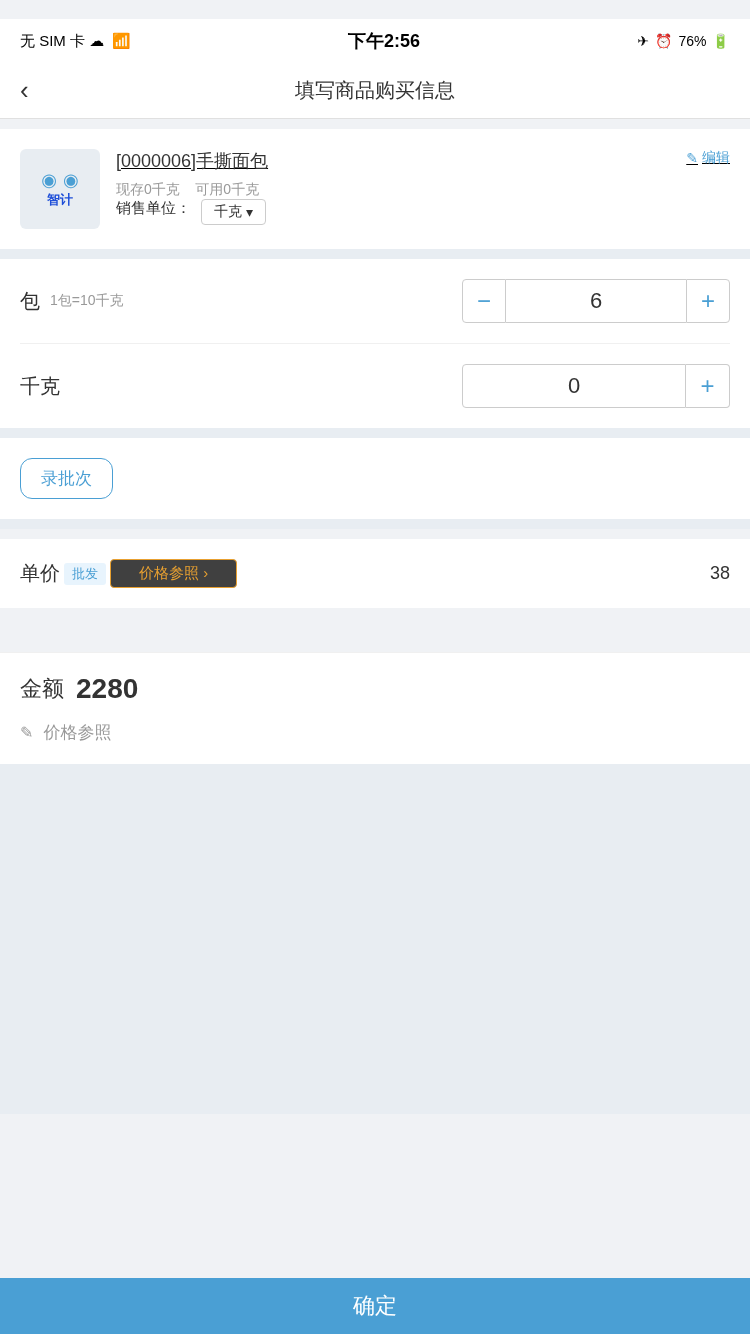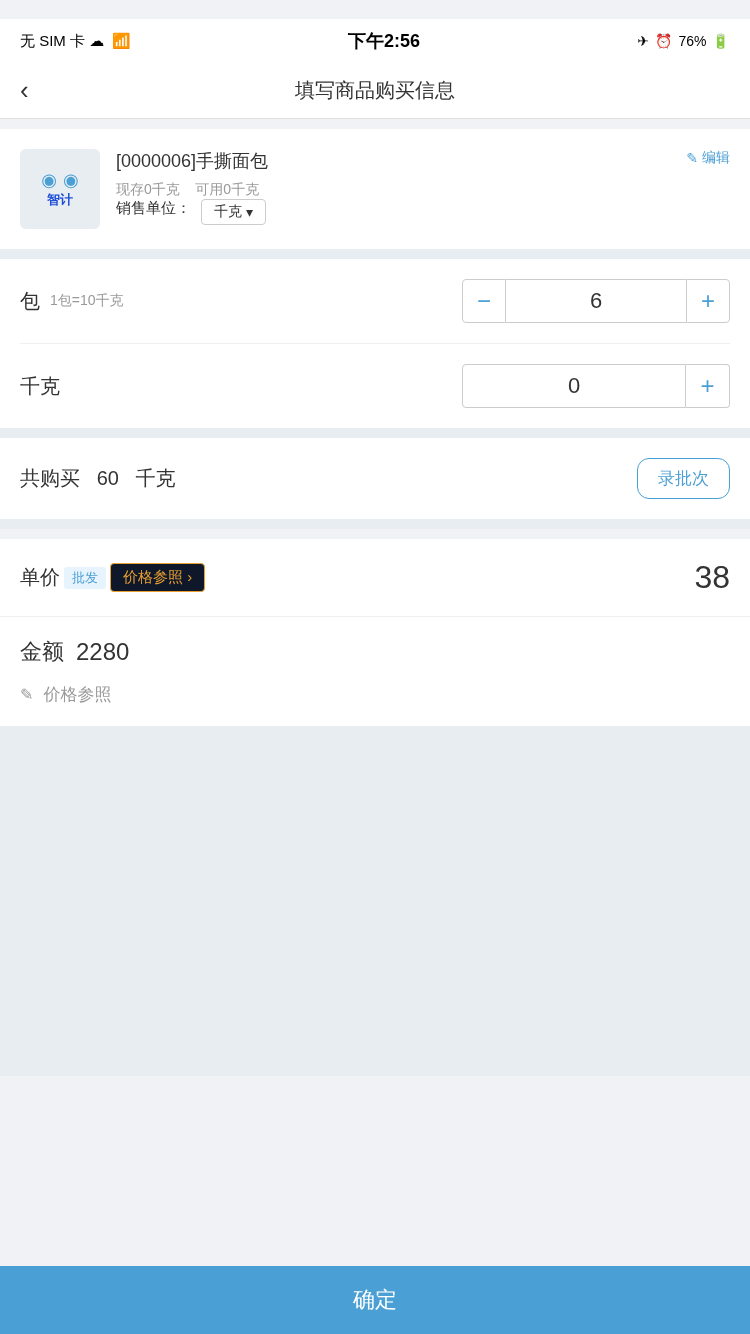--- a/index.html
+++ b/index.html
@@ -121,20 +121,21 @@
       color: #4a9fd4;
       font-size: 14px;
       display: flex;
       align-items: center;
       gap: 4px;
     }
     .product-header {
       display: flex;
       justify-content: space-between;
       align-items: flex-start;
+      text-decoration: underline;
     }
 
     
     .divider {
       height: 10px;
       background: #e8edf2;
     }
 
     
     .input-section {
@@ -259,75 +260,76 @@
     .price-tag {
       background: #e8f4fd;
       color: #4a9fd4;
       font-size: 13px;
       padding: 2px 8px;
       border-radius: 3px;
     }
     .price-ref-btn {
       border: 1px solid #e8a030;
       color: #e8a030;
-      background: #0f172a;
+      background: #404040;
       border-radius: 4px;
-      padding: 4px 12px;
+      padding: 4px 28px;
       font-size: 15px;
       display: flex;
       align-items: center;
       gap: 4px;
       cursor: pointer;
     }
     .price-value {
-      font-size: 32px;
+      font-size: 18px;
       color: #333;
       font-weight: 400;
     }
 
     
     .amount-section {
       background: #fff;
       padding: 20px;
       border-top: 1px solid #f0f0f0;
+      margin-top: 44px;
     }
     .amount-row {
       display: flex;
       align-items: center;
       gap: 12px;
       margin-bottom: 16px;
     }
     .amount-label {
       font-size: 22px;
       color: #333;
     }
     .amount-value {
-      font-size: 24px;
-      color: #333;
-      font-weight: 400;
+      font-size: 28px;
+      color: #333;
+      font-weight: 700;
     }
     .note-row {
       display: flex;
       align-items: center;
       gap: 10px;
       color: #999;
       font-size: 17px;
     }
     .pencil-icon {
       font-size: 16px;
       color: #999;
     }
 
     
     .confirm-bar {
       position: fixed;
       bottom: 0;
       left: 0;
       width: 750px;
-      height: 68px;
+      height: 56px;
       background: #4a9fd4;
       display: flex;
       align-items: center;
       justify-content: center;
       cursor: pointer;
     }
     .confirm-text {
       font-size: 22px;
       color: #fff;
       font-weight: 500;
@@ -415,27 +417,20 @@
     <div class="input-only">
       <input class="input-box" type="text" value="0" style="">
       <button class="stepper-btn plus-only">+</button>
     </div>
   </div>
 </div>
 
 <div class="divider"></div>
 
 <div class="total-section">
-  <div class="total-text">
-    <span>共购买</span>
-    &nbsp;
-    <span>60</span>
-    &nbsp;
-    <span>千克</span>
-  </div>
   <button class="batch-btn">录批次</button>
 </div>
 
 <div class="divider"></div>
 
 <div class="price-section">
   <div class="price-label-row">
     <span class="price-label">单价</span>
     <span class="price-tag">批发</span>
     <button class="price-ref-btn">价格参照 ›</button>

